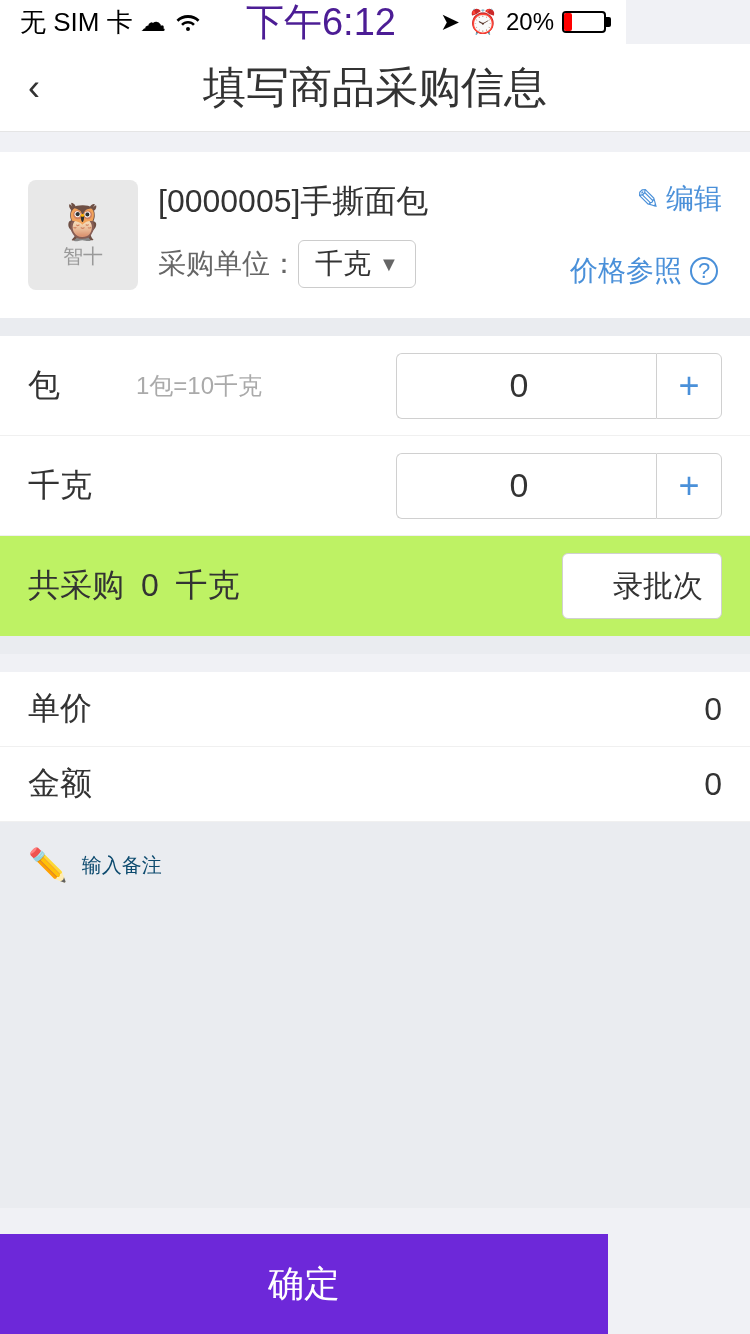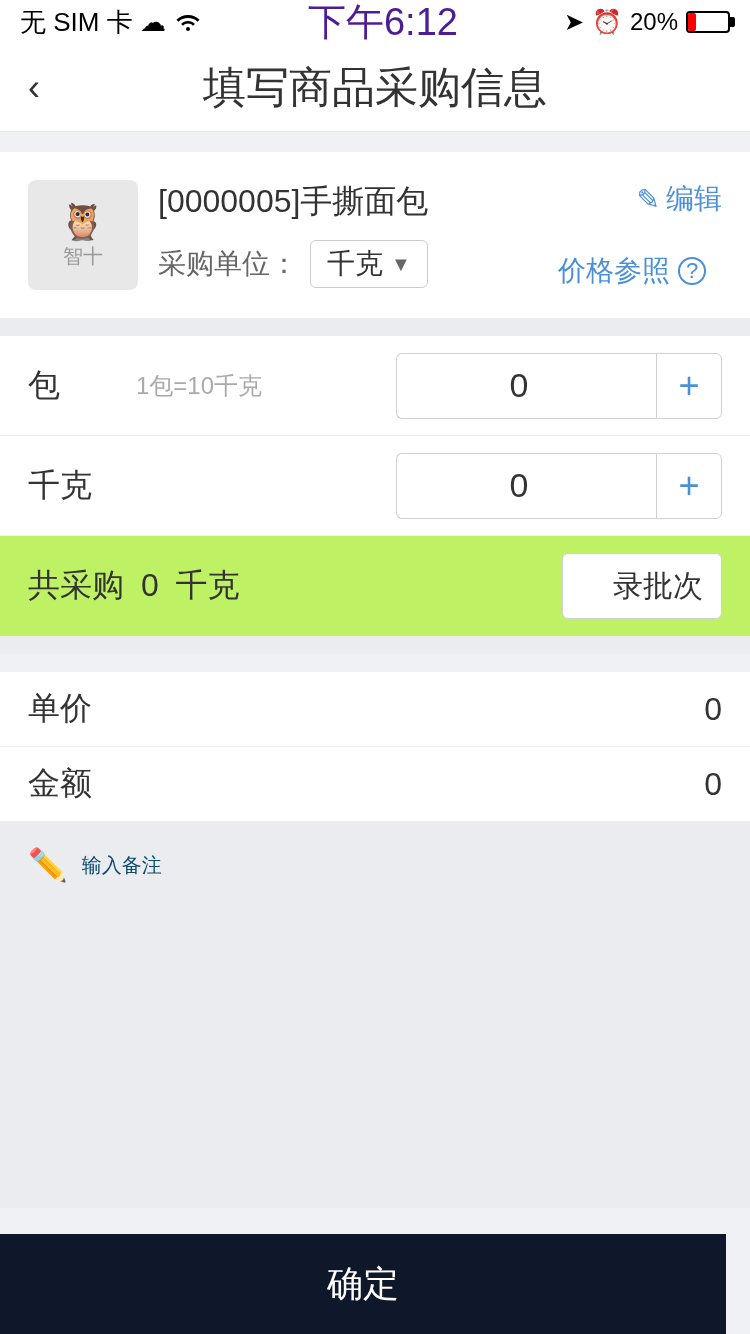--- a/index.html
+++ b/index.html
@@ -7,21 +7,21 @@
     body {
       width: 750px;
       min-height: 1334px;
       font-family: -apple-system, 'PingFang SC', 'Helvetica Neue', sans-serif;
       background: #f0f1f5;
       overflow-x: hidden;
     }
 
     
     .status-bar {
-      width: 750px;
+      width: 626px;
       height: 44px;
       background: #fff;
       display: flex;
       align-items: center;
       justify-content: space-between;
       padding: 0 20px;
       font-size: 28px;
     }
     .status-left {
       display: flex;
@@ -118,21 +118,20 @@
     }
     .product-name {
       font-size: 32px;
       color: #333;
       font-weight: 500;
     }
     .product-unit-row {
       display: flex;
       align-items: center;
       margin-top: 16px;
-      gap: 12px;
     }
     .product-unit-label {
       font-size: 28px;
       color: #666;
     }
     .product-unit-select {
       border: 1px solid #ccc;
       border-radius: 6px;
       padding: 4px 16px;
       font-size: 28px;
@@ -150,21 +149,21 @@
       font-size: 28px;
       color: #4a90d9;
       display: flex;
       align-items: center;
       gap: 6px;
       cursor: pointer;
     }
     .price-ref-btn {
       position: absolute;
       bottom: 28px;
-      right: 44px;
+      right: 32px;
       font-size: 28px;
       color: #4a90d9;
       display: flex;
       align-items: center;
       gap: 8px;
       cursor: pointer;
     }
 
     
     .section-divider {
@@ -300,23 +299,23 @@
       flex: 1;
       background: #eaecf0;
       min-height: 300px;
     }
 
     
     .confirm-btn {
       position: fixed;
       bottom: 0;
       left: 0;
-      width: 726px;
+      width: 608px;
       height: 100px;
-      background: #0f172a;
+      background: #6d28d9;
       display: flex;
       align-items: center;
       justify-content: center;
       font-size: 36px;
       color: #fff;
       font-weight: 500;
       cursor: pointer;
     }
     .chevron-down { font-size: 20px; color: #666; }
   </style>

